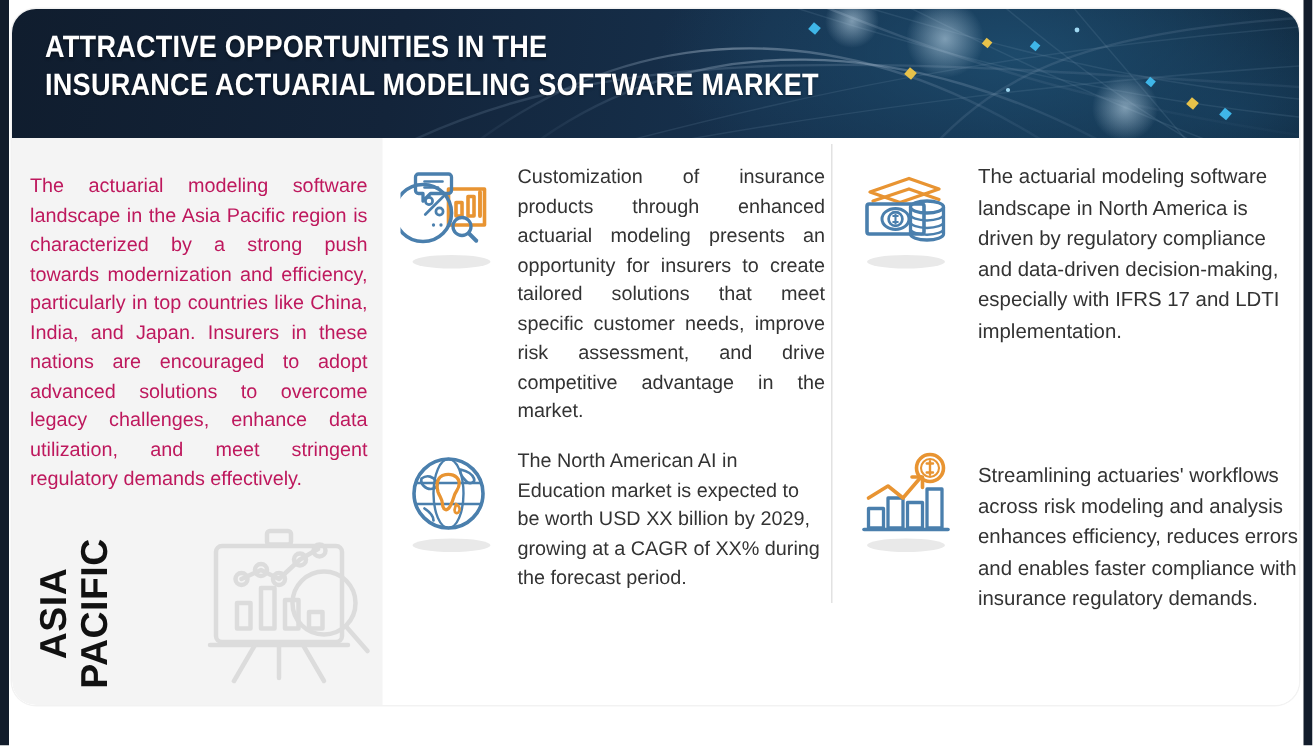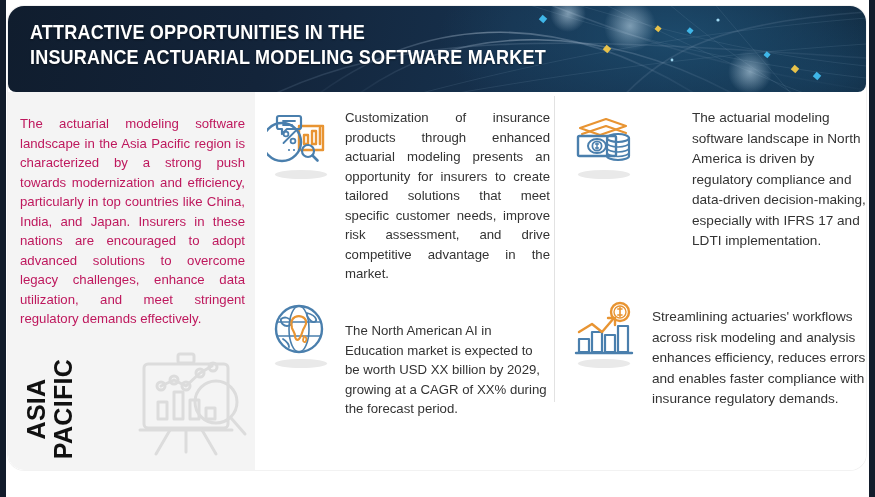--- a/index.html
+++ b/index.html
@@ -48,21 +48,20 @@
     position: absolute;
     left: 0;
     top: 0;
     width: 858px;
     height: 86px;
     background:
       radial-gradient(ellipse 340px 150px at 78% 35%, rgba(30,78,112,0.85) 0%, rgba(16,38,62,0) 70%),
       radial-gradient(ellipse 260px 120px at 95% 80%, rgba(24,64,96,0.7) 0%, rgba(13,30,50,0) 72%),
       linear-gradient(100deg, #101d2e 0%, #13243a 30%, #16314d 58%, #14304c 76%, #0e2133 100%);
     overflow: hidden;
-    border-radius: 8px;
   }
   .banner-svg {
     position: absolute;
     inset: 0;
     width: 858px;
     height: 86px;
   }
   .banner-title {
     position: absolute;
     left: 22px;
@@ -179,23 +178,23 @@
     line-height: 19.5px;
     color: #333333;
   }
   .justify { text-align: justify; text-justify: inter-word; }
 
   
   .item-mid-1   { left: 12px;  top: 16px;  width: 288px; }
   .item-mid-1 .item-text { width: 205px; margin-left: 10px; }
 
   .item-mid-2   { left: 12px;  top: 205px; width: 288px; }
-  .item-mid-2 .item-text { width: 203px; margin-left: 10px; margin-top: 24px; }
-
-  .item-right-1 { left: 16px;  top: 16px;  width: 300px; gap: 40px; }
+  .item-mid-2 .item-text { width: 203px; margin-left: 10px; }
+
+  .item-right-1 { left: 16px;  top: 16px;  width: 300px; }
   .item-right-1 .item-text { width: 222px; margin-left: 14px; font-size: 13.6px; line-height: 20.5px; }
 
   .item-right-2 { left: 16px;  top: 205px; width: 300px; }
   .item-right-2 .item-text { width: 222px; margin-left: 14px; font-size: 13.6px; line-height: 20.5px; margin-top: 10px; }
 </style>
 </head>
 <body>
 
 <div class="page">
 

